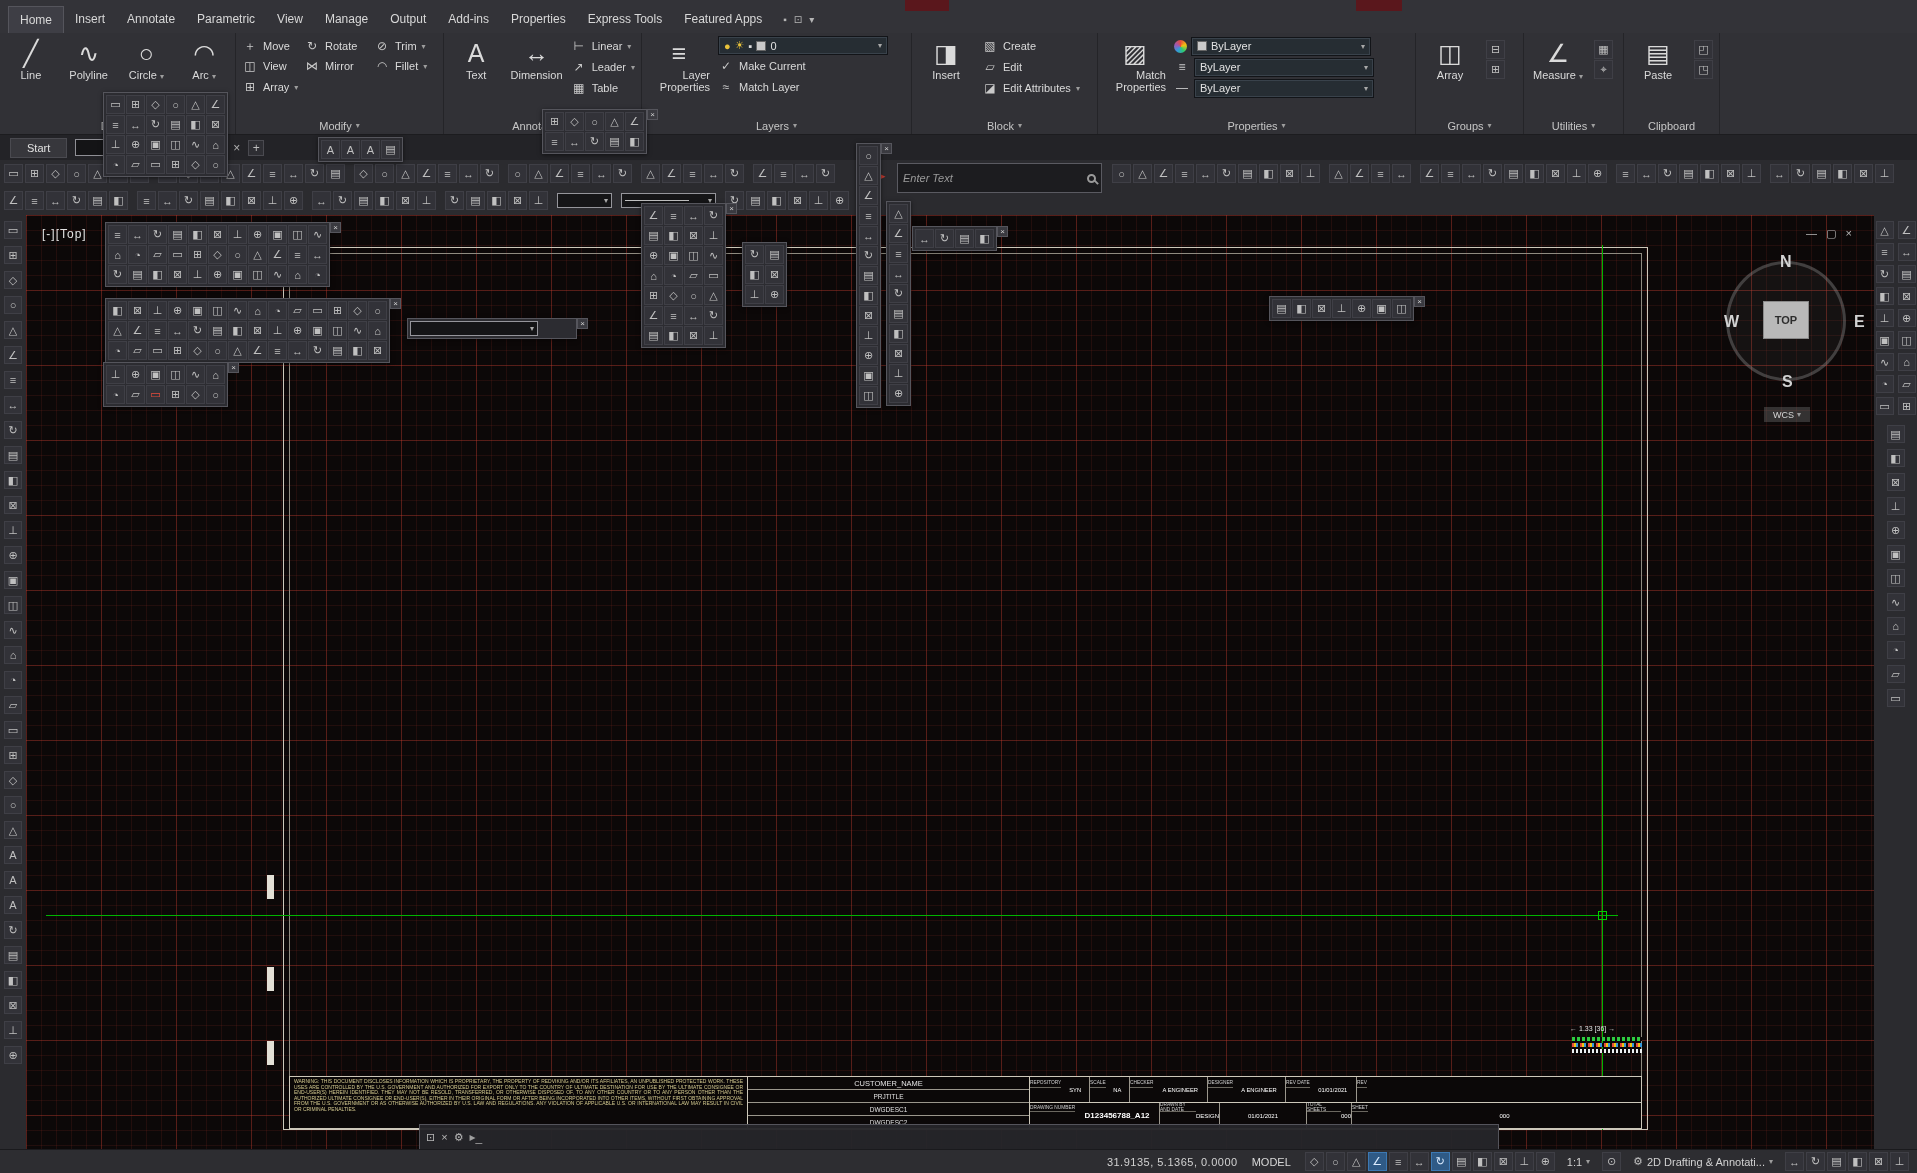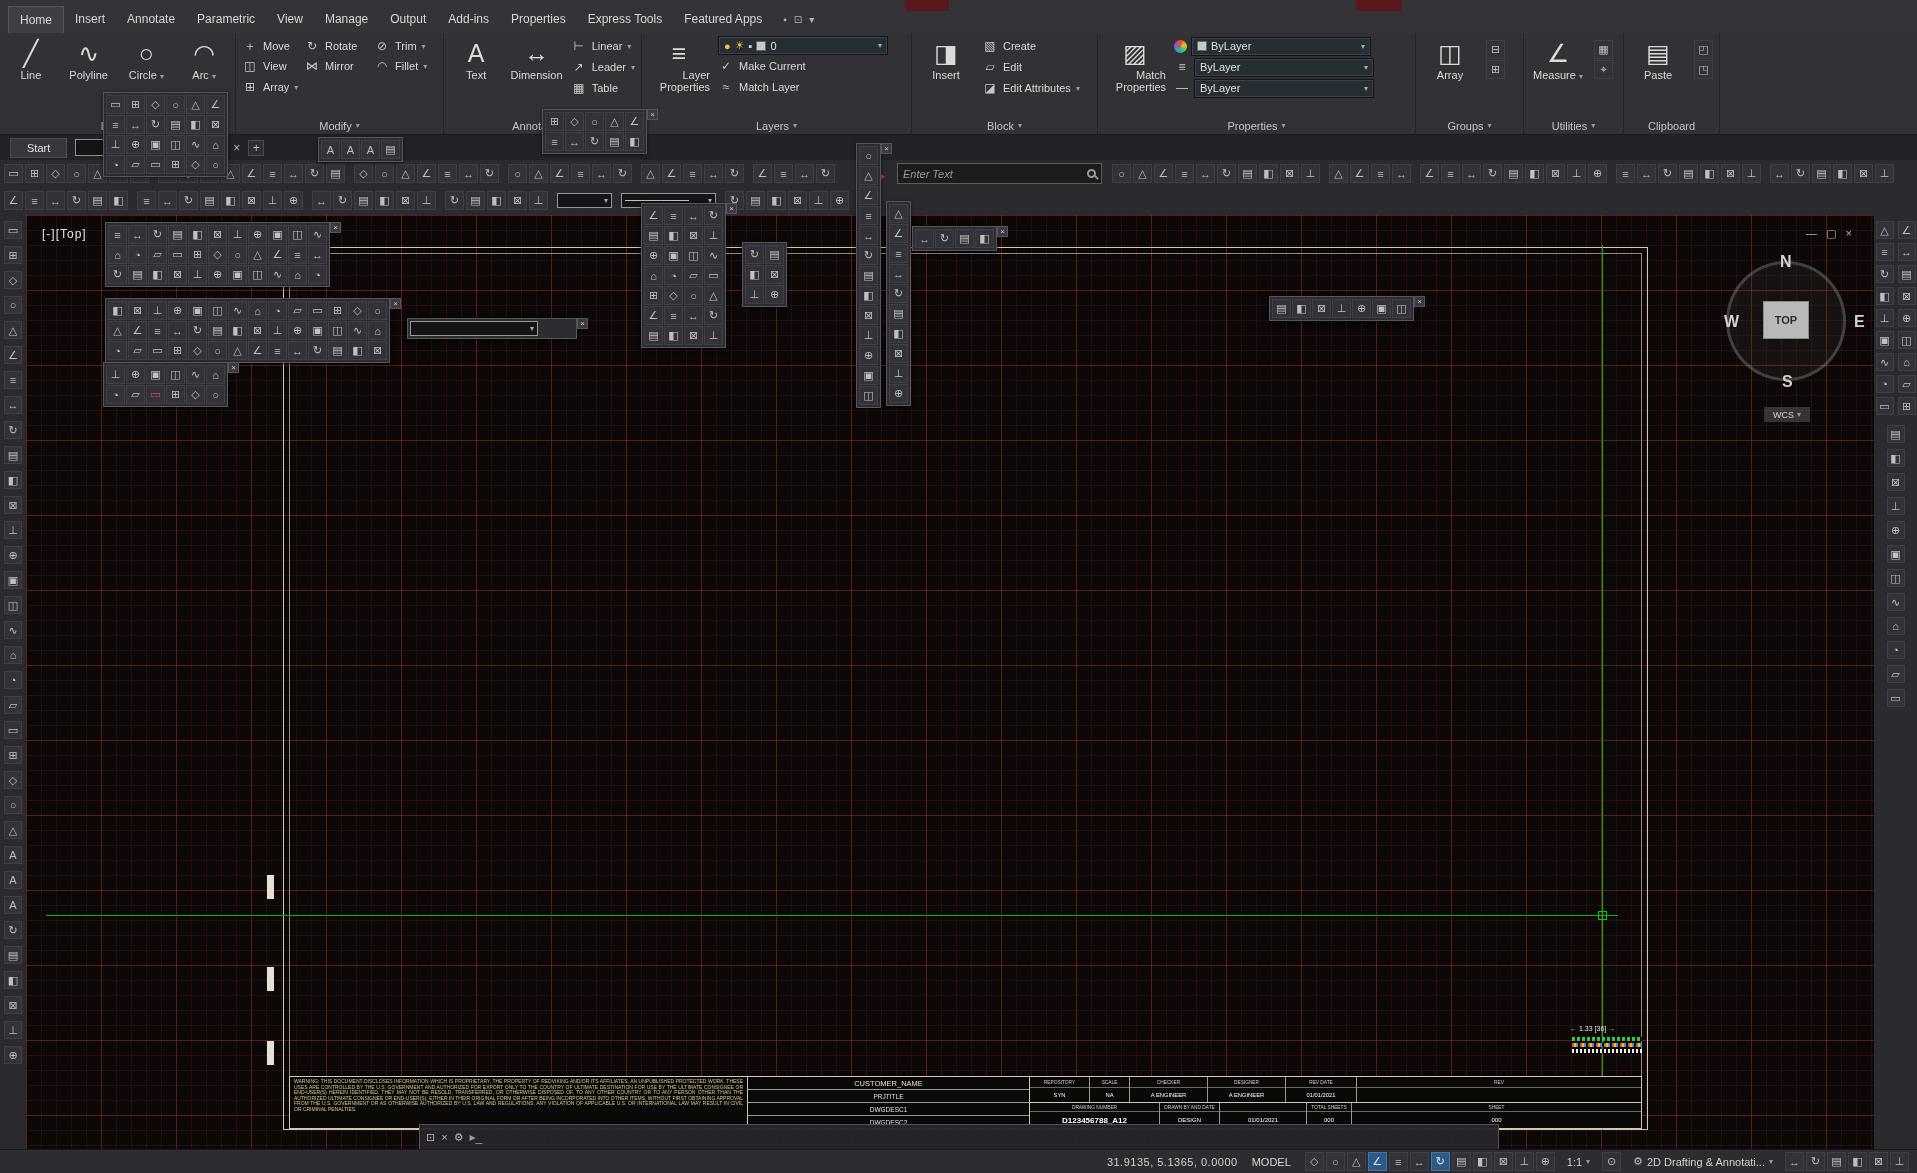--- a/index.html
+++ b/index.html
@@ -43,21 +43,21 @@
   
   .dockrow{position:absolute;left:0;right:0;display:flex;align-items:center;gap:9px;padding-left:4px;z-index:8}
   #dock1{top:160px;height:27px}
   #dock2{top:187px;height:27px}
   .dock-group{display:flex;gap:2px}
   .icn{width:19px;height:19px;background:#323238;border:1px solid #3f3f46;color:#c0c0c0;font-size:11px;display:flex;align-items:center;justify-content:center;flex:none}
   .icn.accent{color:#e74c3c}
   .icn.active{background:#2f5a86;border-color:#3c79b4;color:#dcecff}
   .dock-right{position:absolute;left:1112px;top:4px;display:flex;gap:9px}
   .runarrow{position:absolute;left:879px;top:168px;color:#b8382e;font-size:13px;z-index:9}
-  .searchbox{position:absolute;left:897px;top:163px;width:205px;height:21px;background:#1c1c1f;border:1px solid #5a5a61;display:flex;align-items:center;padding:0 5px;gap:4px;z-index:9}
+  .searchbox{position:absolute;left:897px;top:163px;width:205px;height:30px;background:#1c1c1f;border:1px solid #5a5a61;display:flex;align-items:center;padding:0 5px;gap:4px;z-index:9}
   .searchbox input{flex:1;background:transparent;border:0;outline:0;color:#cfcfcf;font-size:11px;font-style:italic;min-width:0}
   .searchbox input::placeholder{color:#9a9a9a}
   .mag{width:9px;height:9px;border:2px solid #9a9a9a;border-radius:50%;position:relative;flex:none}
   .mag::after{content:"";position:absolute;width:6px;height:2px;background:#9a9a9a;transform:rotate(45deg);right:-5px;bottom:-2px}
   .line-sample{width:64px;border-top:1px solid #c0c0c0;height:0}
   .mini-combo{display:flex;align-items:center;background:#151517;border:1px solid #95959b;height:15px;width:128px;padding:0 3px}
   .mini-combo .mcaret{margin-left:auto;font-size:8px;color:#aaa}
 
   
   .leftrail{position:absolute;left:0;top:215px;bottom:24px;width:26px;background:#2b2b2f;display:flex;flex-direction:column;align-items:center;gap:7px;padding-top:6px;z-index:12}
@@ -110,21 +110,21 @@
   .addr-col{flex:1;display:flex;flex-direction:column;align-items:center;justify-content:center;gap:1px;text-align:center}
   .addr1{font-size:6px;color:#efefef;font-weight:bold}
   .addr{font-size:5px;color:#d8d8d8;line-height:6px}
   .tb-warning{width:458px;padding:2px 4px;font-size:5px;line-height:5.6px;color:#d3c98f;text-align:justify}
   .tb-customer{width:282px;display:flex;flex-direction:column}
   .cust-row{flex:1;display:flex;align-items:center;justify-content:center;border-bottom:1px solid #9a968c;font-size:6.5px;color:#e3e3e3}
   .cust-row:first-child{font-size:7.5px;font-weight:normal}
   .cust-row:last-child{border-bottom:none}
   .tb-table{flex:1;display:flex;flex-direction:column;border-right:none}
   .tt-top{height:26px;display:flex;border-bottom:1px solid #cdc8ba}
-  .tt-col{border-right:1px solid #9a968c;display:flex;flex-direction:column}
+  .tt-col{border-right:1px solid #9a968c;display:flex;flex-direction:row}
   .tt-col:last-child{border-right:none}
   .tt-l{height:11px;font-size:4.8px;color:#cfcfcf;display:flex;align-items:center;justify-content:center;border-bottom:1px solid #6a675f}
   .tt-v{flex:1;font-size:5.8px;color:#ffffff;display:flex;align-items:center;justify-content:center;white-space:nowrap}
   .tt-bot{flex:1;display:flex}
   .tb-l{height:9px;font-size:4.8px;color:#cfcfcf;display:flex;align-items:center;justify-content:center;border-bottom:1px solid #6a675f}
   .tb-v{flex:1;font-size:6px;color:#fff;display:flex;align-items:center;justify-content:center;white-space:nowrap}
   .tb-v.big{font-size:8px;font-weight:bold}
 
   
   #float-layer{position:absolute;inset:0;z-index:40;pointer-events:none}

